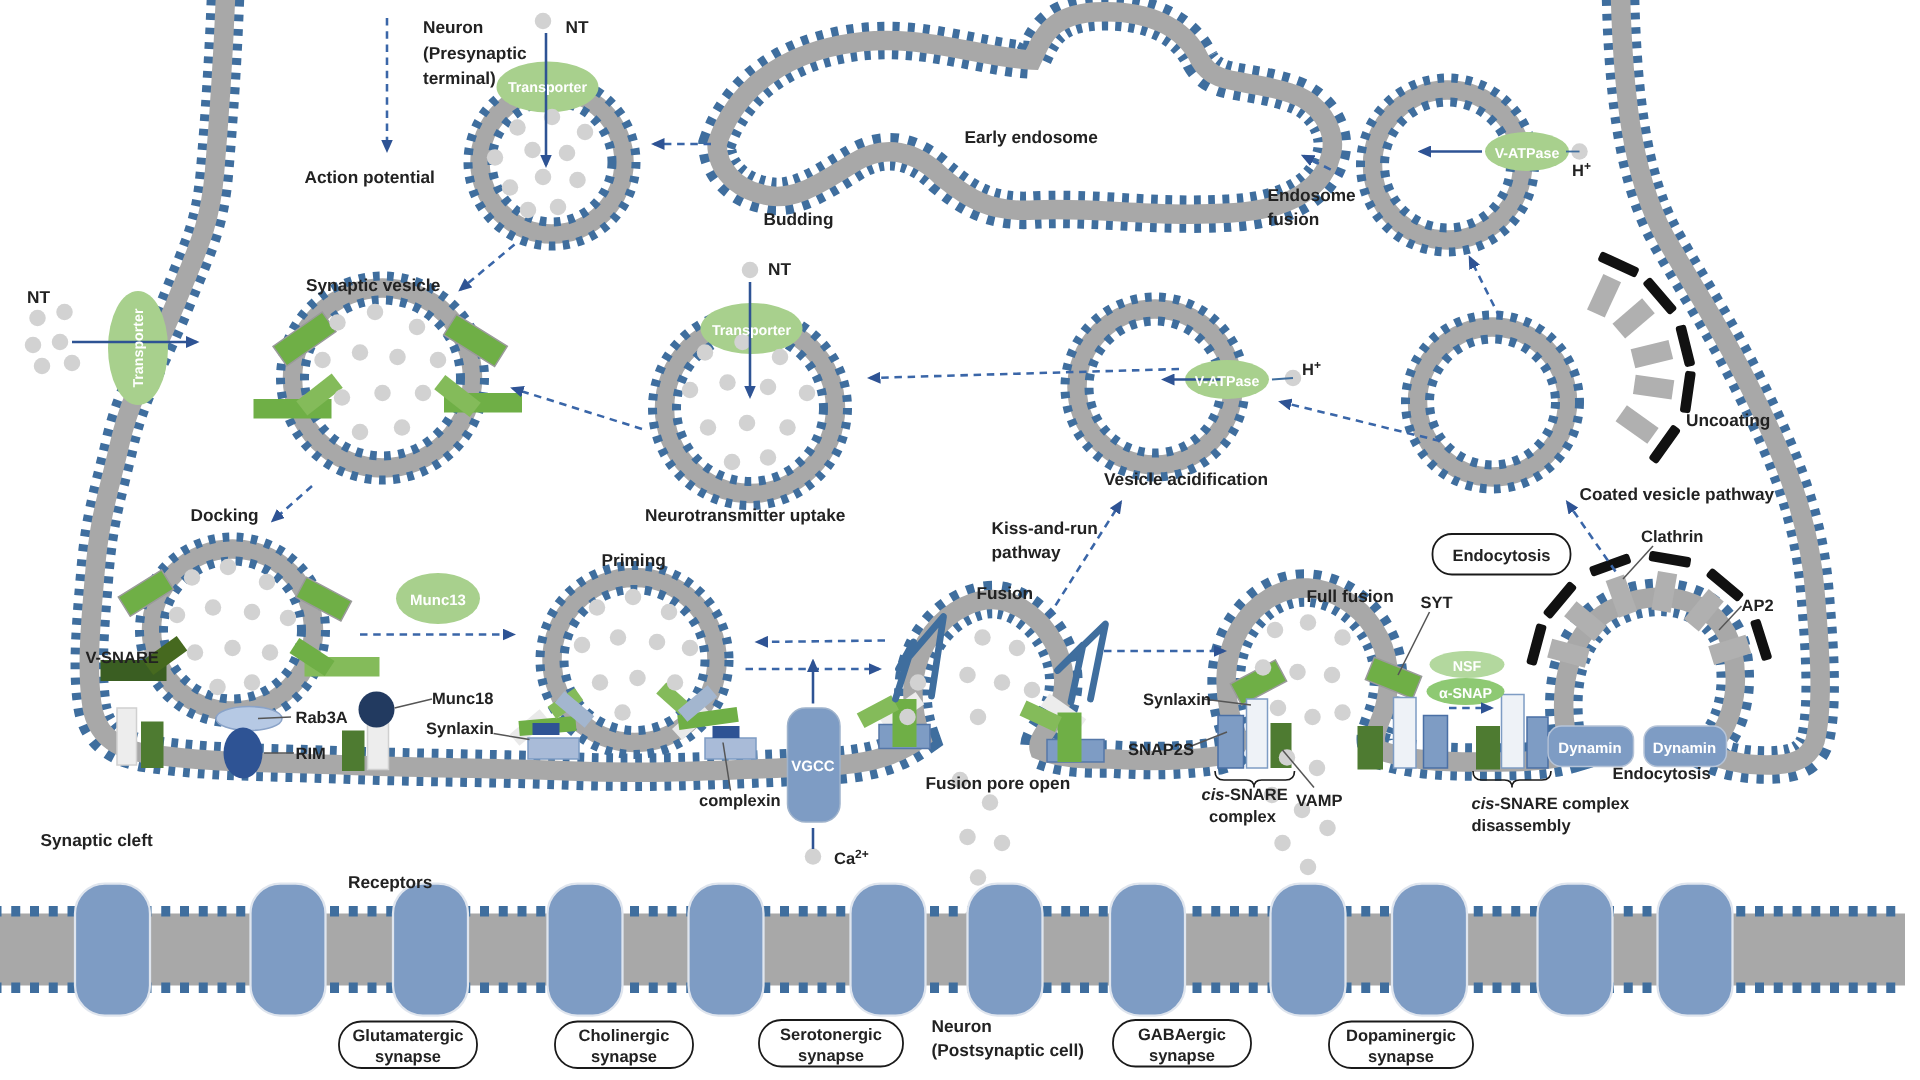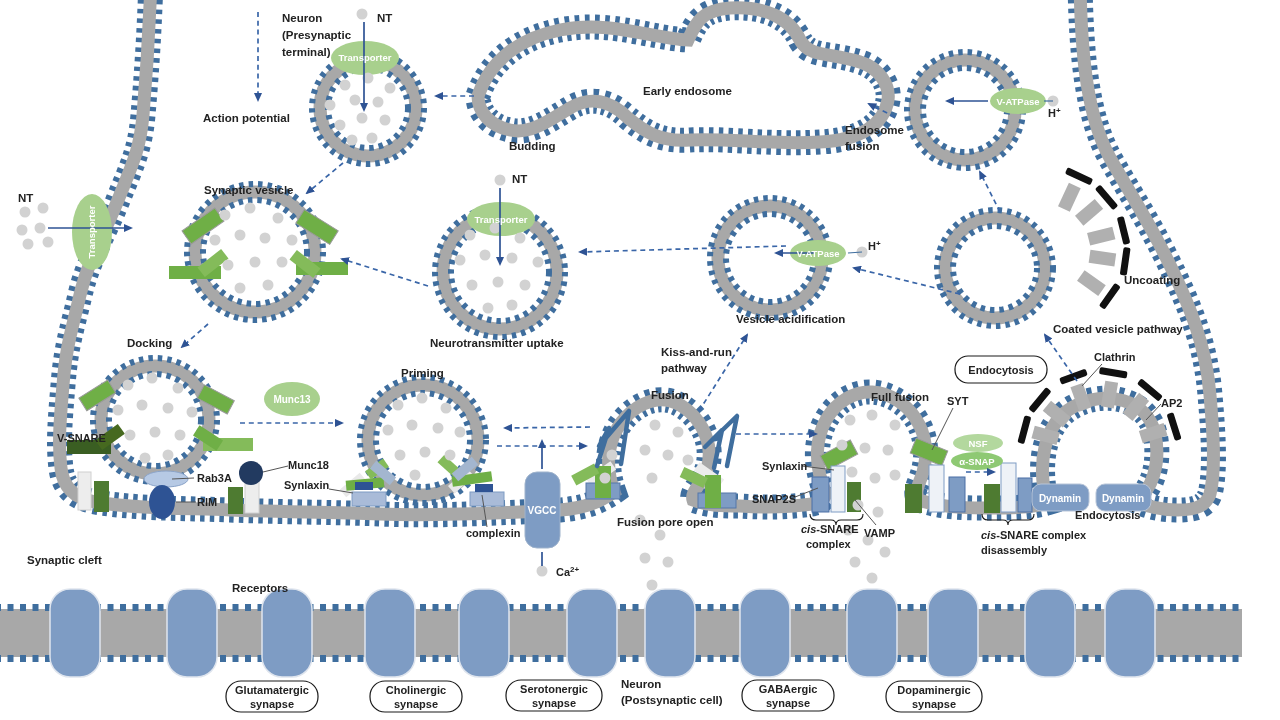--- a/index.html
+++ b/index.html
@@ -1,16 +1,16 @@
 <!DOCTYPE html>
 <html><head>
 <meta charset="utf-8">
 <style>
   html,body{margin:0;padding:0;background:#fff;}
-  .stage{position:relative;width:1242px;height:720px;background:#fff;overflow:hidden;}
+  .stage{position:relative;width:1242px;height:720px;background:#fff;overflow:hidden;padding-left:28px;}
   svg{position:absolute;left:0;top:0;}
   svg text{font-family:"Liberation Sans",sans-serif;font-weight:700;fill:#222;}
   .t{font-size:11.5px;}
   .ts{font-size:11px;}
   .tw{fill:#fff;font-size:10px;}
   .twin{fill:#fff;font-size:9.5px;}
   .mfill{fill:#fff;stroke:none;}
   .mdots{fill:none;stroke:#3f6e9e;stroke-width:25;stroke-dasharray:4.5 5.2;}
   .mband{fill:none;stroke:#a8a8a8;stroke-width:13;}
   .vring{fill:none;stroke:#3f6e9e;stroke-width:6;stroke-dasharray:4.5 5;}

